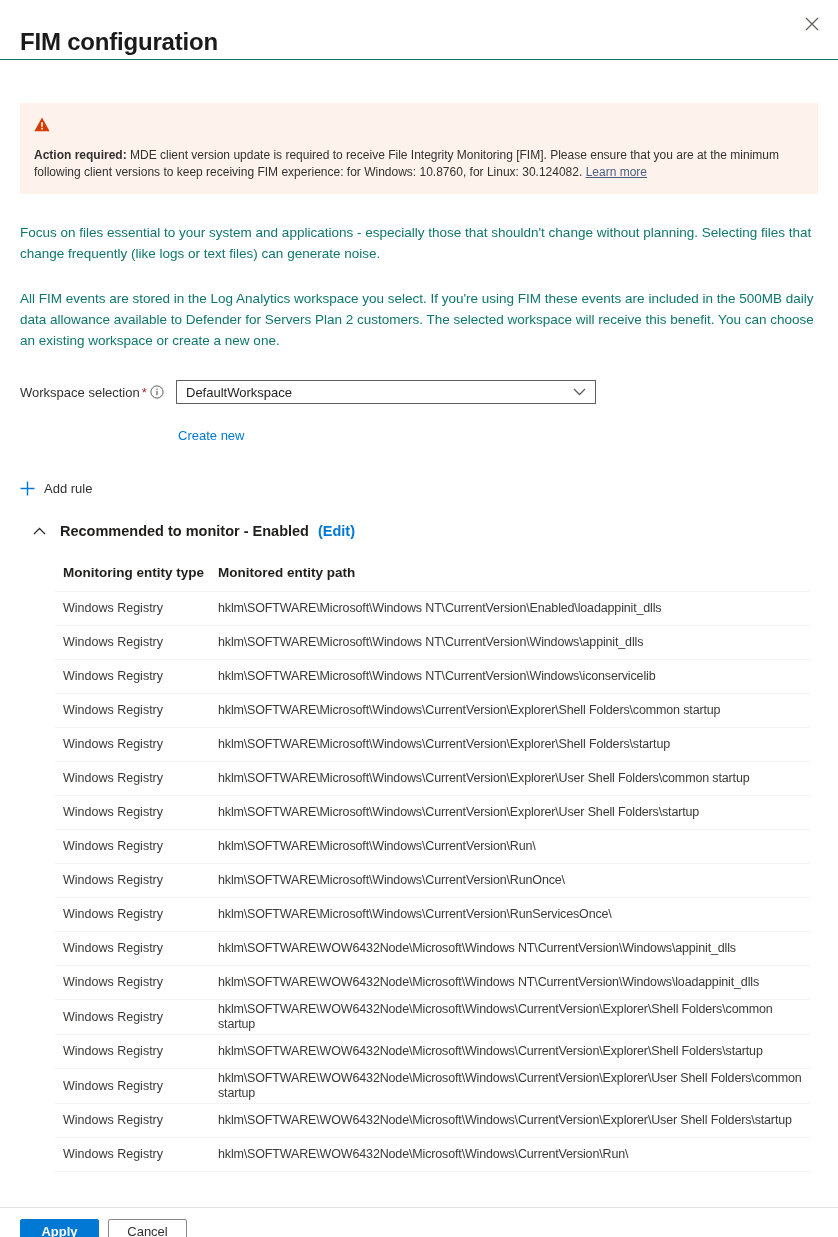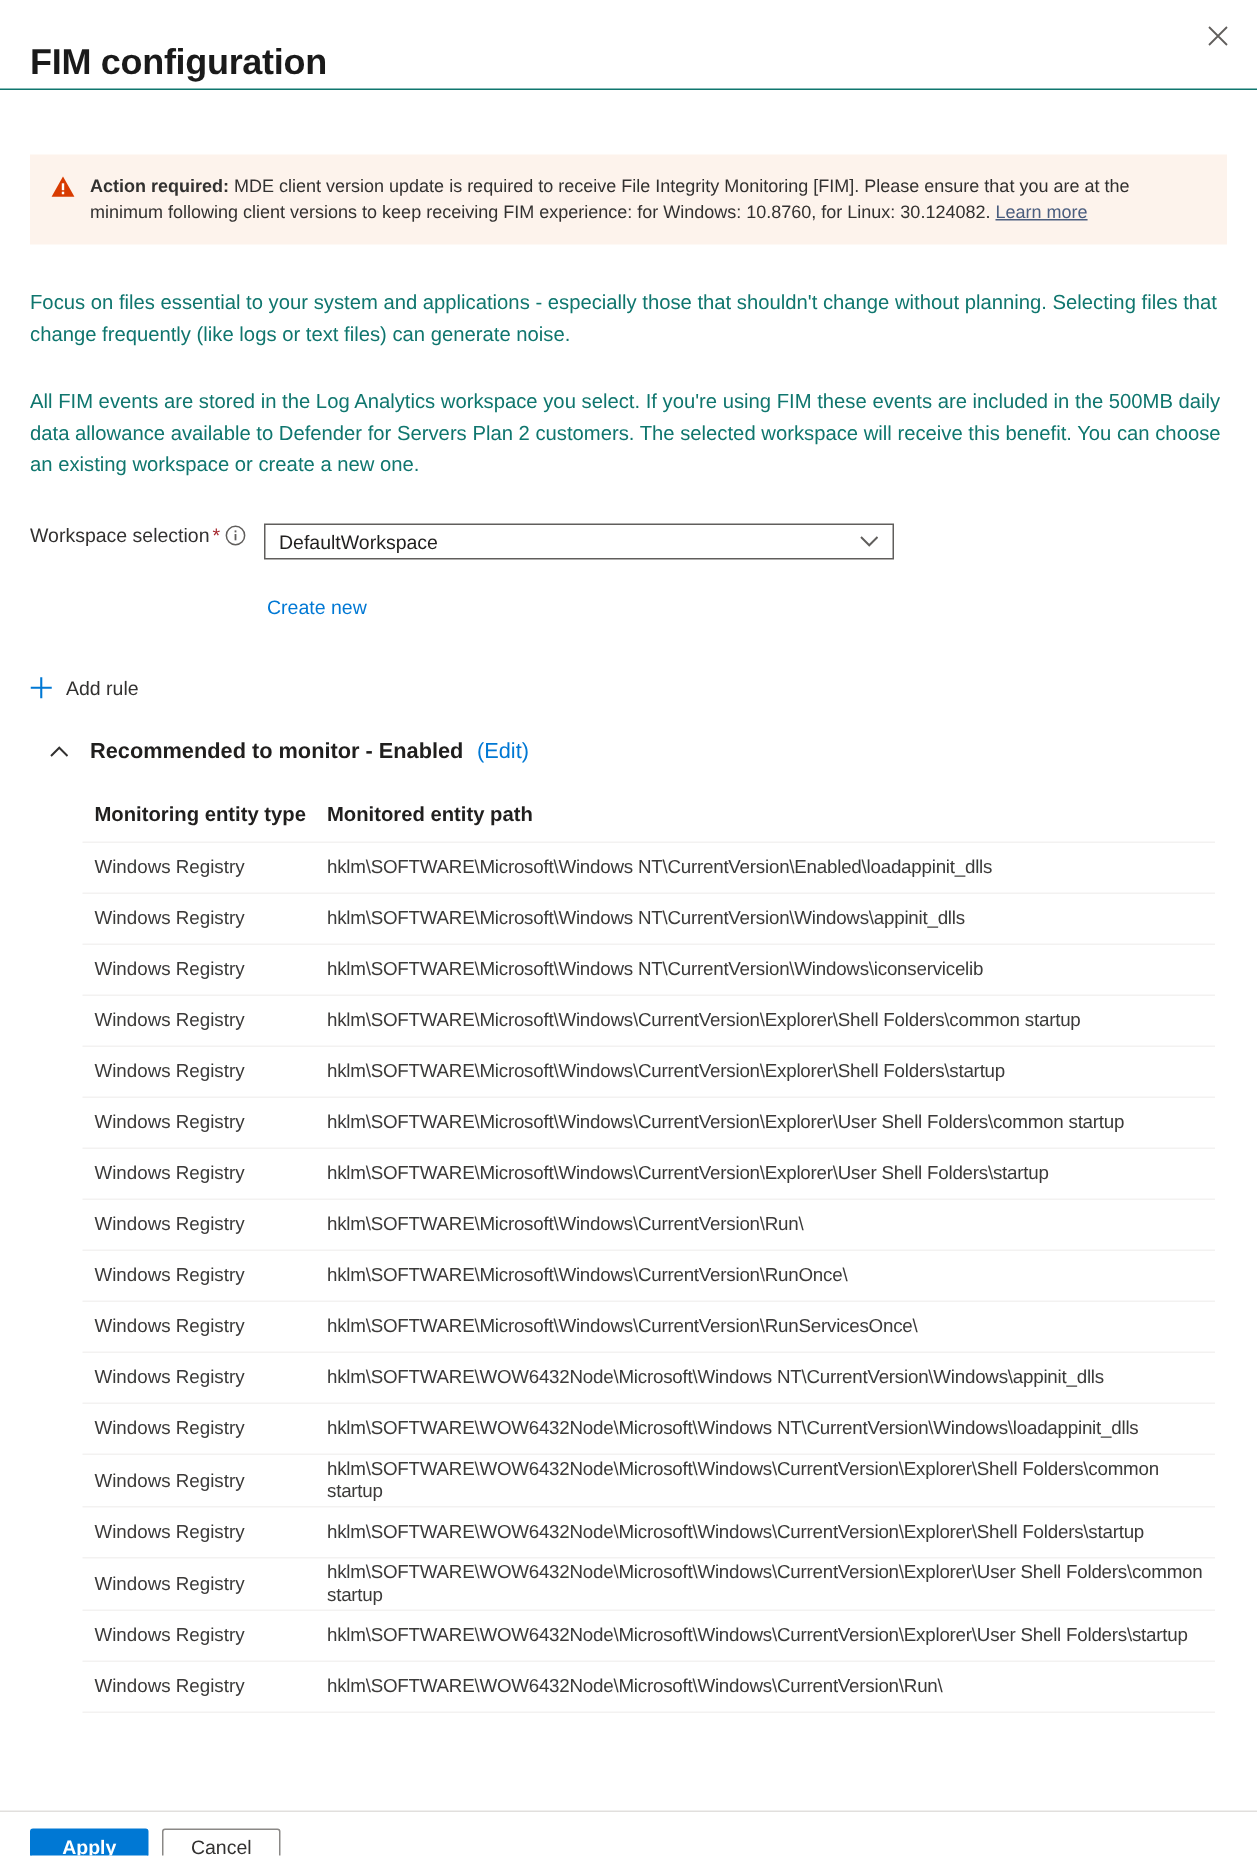--- a/index.html
+++ b/index.html
@@ -19,51 +19,51 @@
     background: none; border: none; cursor: pointer; color: #605e5c;
     display: flex; align-items: center; justify-content: center;
   }
 
   .content { padding: 0 20px; }
 
   
   .banner {
     margin-top: 43px; background: var(--warning_bg, #fdf3ec);
     padding: 13px 14px; display: flex; gap: 10px;
-    font-size: 12px; line-height: 17px; color: #323130;
+    font-size: 12px; line-height: 17px; color: #323130; flex-direction: column;
   }
   .banner .warn-icon { flex: 0 0 auto; margin-top: 1px; }
   .banner b { font-weight: 700; }
   .banner a.learn-more { color: var(--banner_link, #4a5d7e); text-decoration: underline; cursor: pointer; }
 
   
   .content p.desc { font-size: 13.5px; line-height: 21px; color: #0f766e; margin: 16px 0 24px; }
   .content p.desc:first-of-type { margin-top: 28px; }
 
   
-  .ws-row { display: flex; align-items: flex-start; margin-top: 29px; }
+  .ws-row { display: flex; align-items: center; margin-top: 29px; }
   .ws-label-wrap { display: flex; align-items: center; width: 156px; font-size: 13px; color: #323130; }
   .req-marker { color: var(--required, #a4262c); margin: 0 3px 0 2px; }
   .info-icon { color: #605e5c; display: inline-flex; }
   .dropdown {
     width: 420px; height: 24px; border: 1px solid #605e5c; background: #fff;
     display: flex; align-items: center; justify-content: space-between;
     padding: 0 9px; font-size: 13px; color: #201f1e; cursor: pointer; gap: 31px;
   }
   .dropdown .chev { color: #605e5c; display: inline-flex; }
   .create-new { display: inline-block; margin: 24px 0 0 158px; color: var(--accent, #0078d4); font-size: 13px; cursor: pointer; text-decoration: none; }
 
   
   .add-rule { margin-top: 37px; display: flex; align-items: center; gap: 9px; background: none; border: none; cursor: pointer; padding: 0; font-size: 13px; color: #323130; font-family: inherit; }
   .add-rule .plus { color: var(--accent, #0078d4); display: inline-flex; }
 
   
   .section-header { margin-top: 27px; padding-left: 13px; display: flex; align-items: center; gap: 14px; font-size: 14.5px; font-weight: 700; color: #201f1e; }
   .collapse-btn { background: none; border: none; padding: 0; cursor: pointer; color: #323130; display: inline-flex; }
-  .edit-link { color: var(--accent, #0078d4); font-weight: 400; margin-left: 5px; cursor: pointer; text-decoration: none; }
+  .edit-link { color: var(--accent, #0078d4); font-weight: 700; margin-left: 5px; cursor: pointer; text-decoration: none; }
 
   
   table.fim-table { margin: 18px 0 0 35px; width: 755px; border-collapse: collapse; table-layout: fixed; }
   table.fim-table col.c1 { width: 155px; }
   table.fim-table th {
     text-align: left; font-size: 13.5px; font-weight: 700; color: #201f1e;
     padding: 8px 0 11px 8px;
   }
   table.fim-table thead tr, table.fim-table tbody tr { border-bottom: 1px solid #f3f2f1; }
   table.fim-table td {

